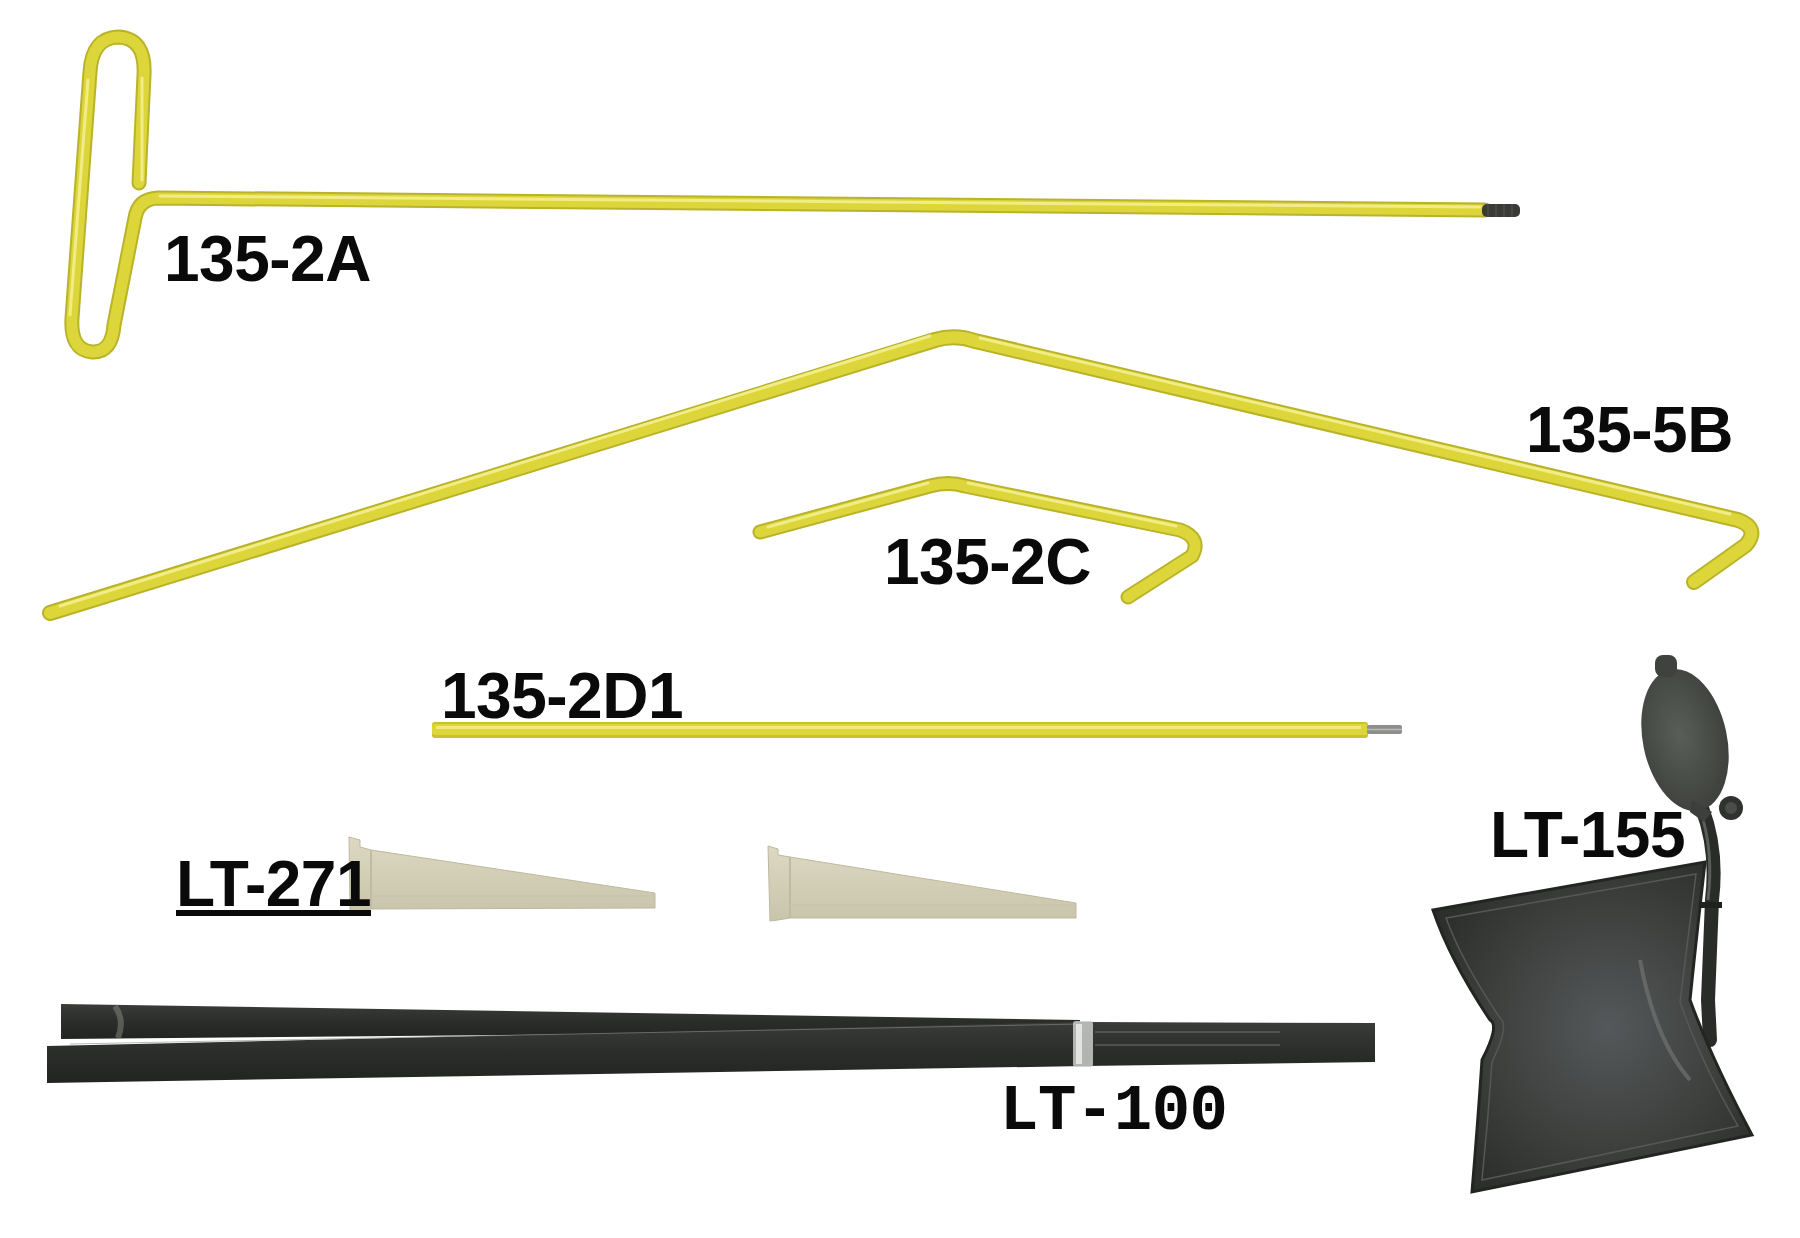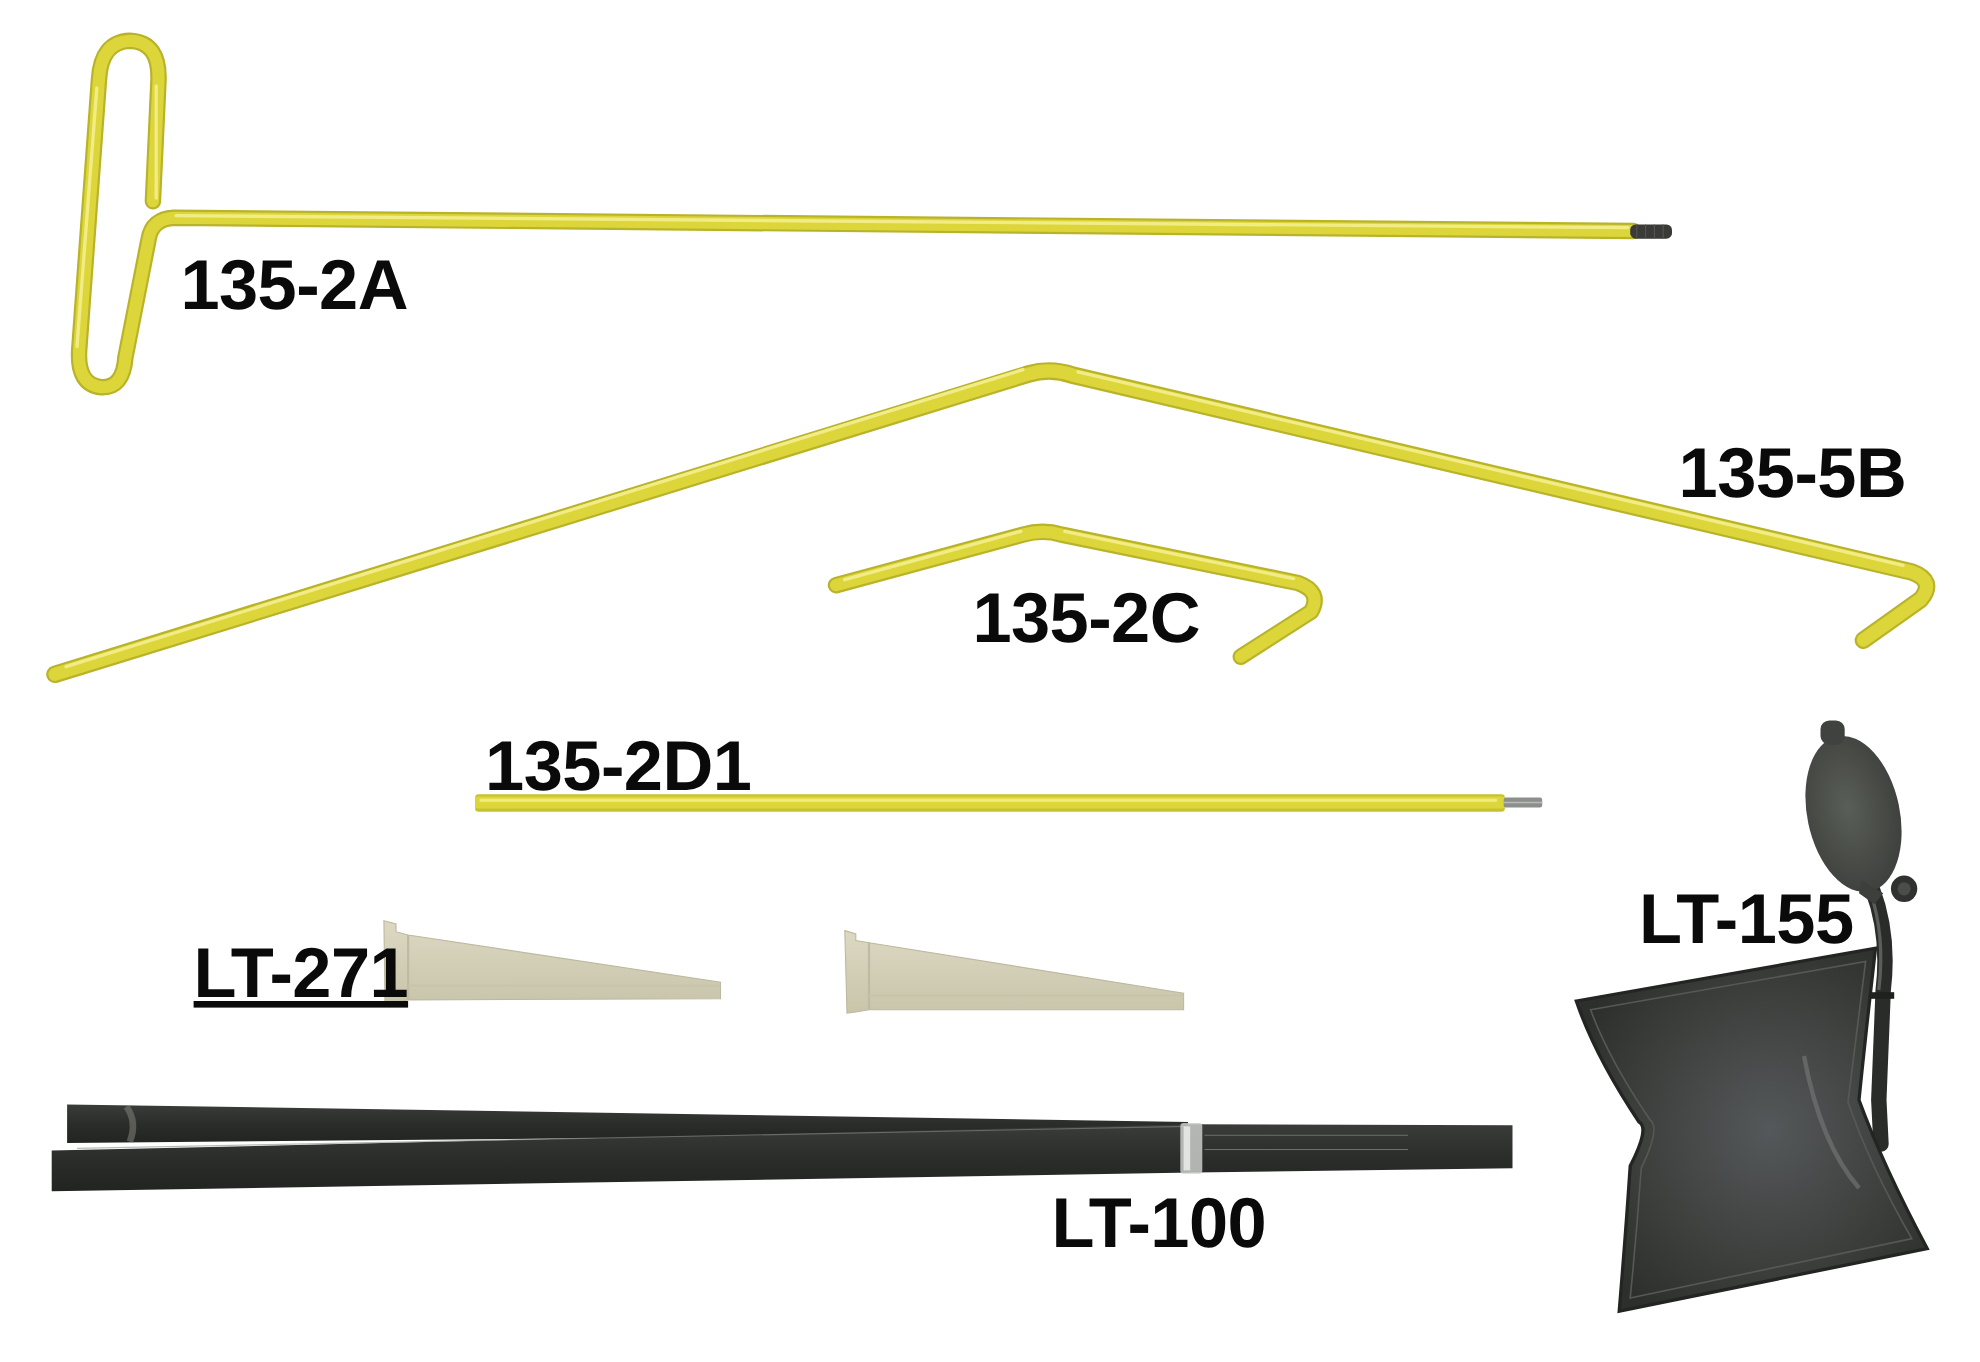--- a/index.html
+++ b/index.html
@@ -124,14 +124,14 @@
     </g>
     <rect x="1700" y="902" width="22" height="6" fill="#1f211f"></rect>
   </g>
 </svg>
 
 <div class="part-label" style="left:164px; top:227px;">135-2A</div>
 <div class="part-label" style="left:1526px; top:398px;">135-5B</div>
 <div class="part-label" style="left:884px; top:530px;">135-2C</div>
 <div class="part-label" style="left:441px; top:664px;">135-2D1</div>
 <div class="part-label" style="left:176px; top:852px;text-decoration:underline;">LT-271</div>
-<div class="part-label" style="left:956px; top:1080px;">LT-100</div>
+<div class="part-label" style="left:1000px; top:1080px;font-family:Liberation Mono, monospace;">LT-100</div>
 <div class="part-label" style="left:1490px; top:803px;">LT-155</div>
 
 </body></html>

